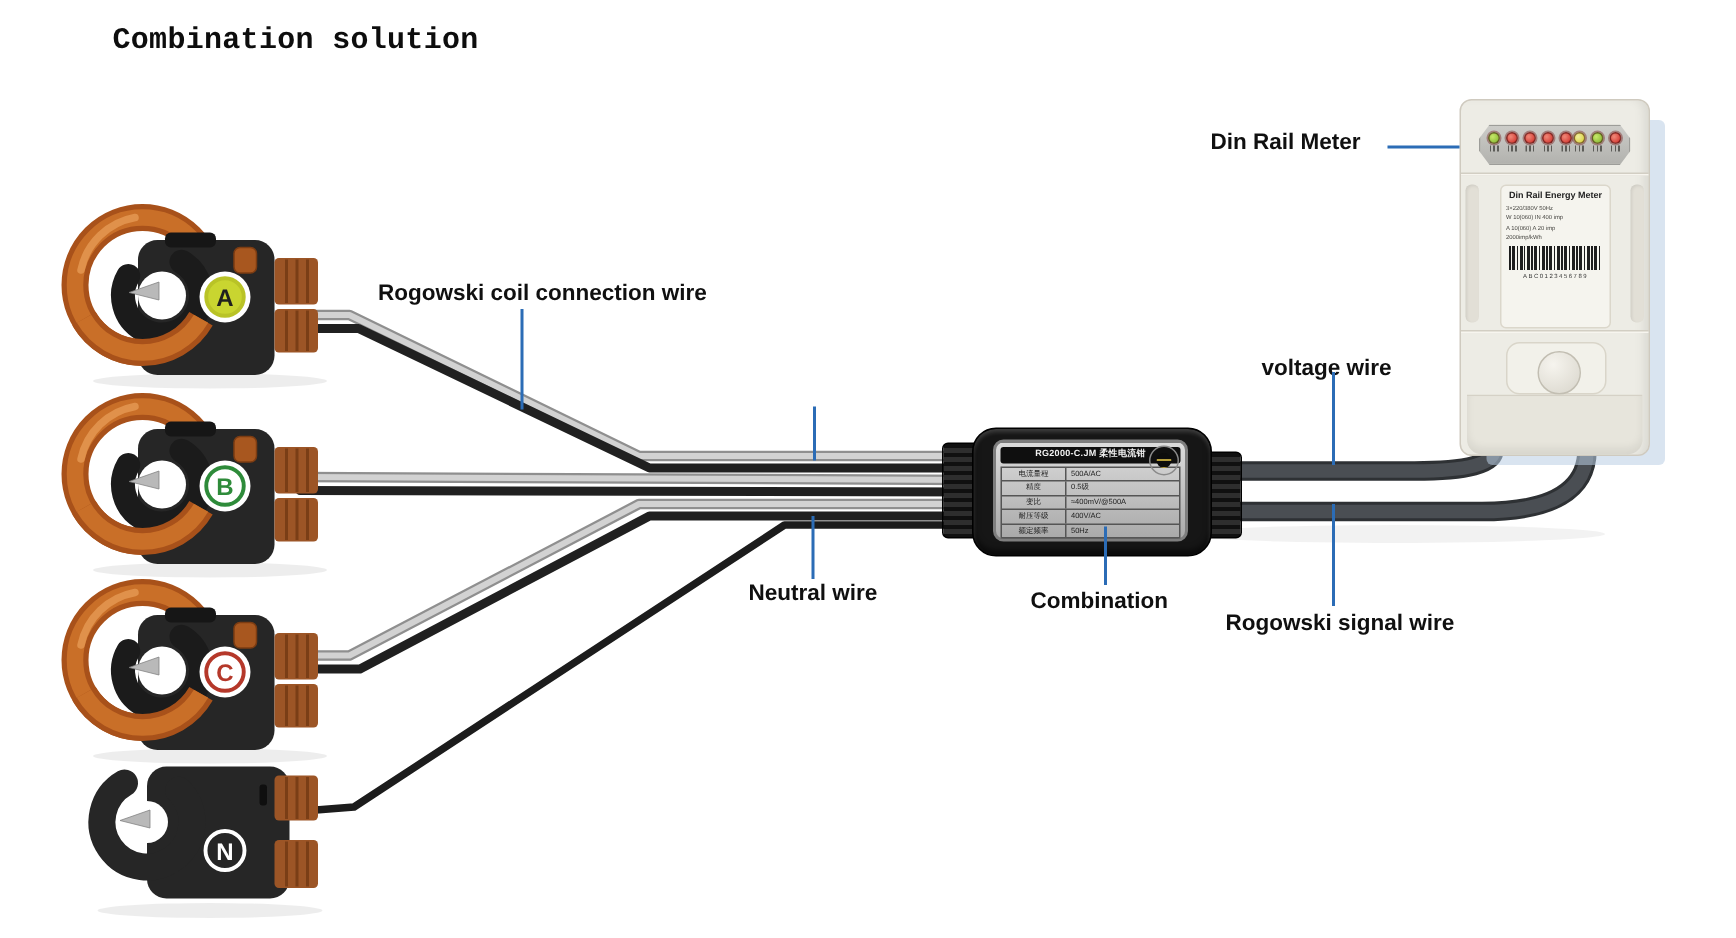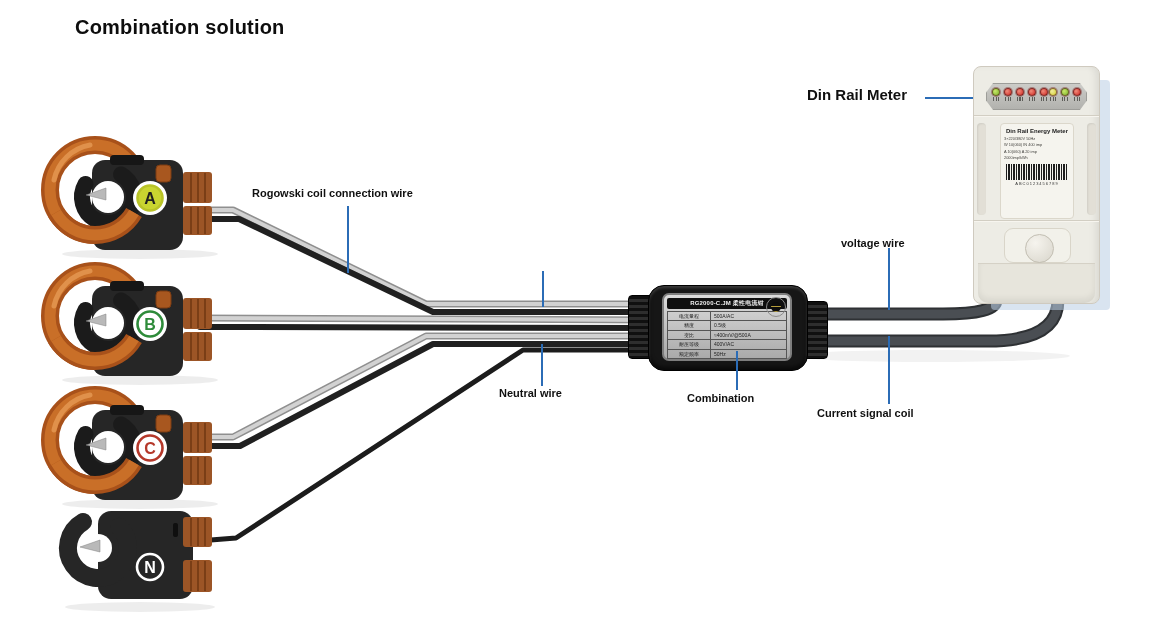--- a/index.html
+++ b/index.html
@@ -1,23 +1,23 @@
 <!DOCTYPE html>
 <html style="--accent: #2b6cb6; --coil: #c96f28; --wire-gray: #d2d2d2; --wire-black: #202020; --cable-dark: #43464a; --led-green: #7db32b; --led-red: #cf2b25; --led-yellow: #d6cf2e;"><head>
 <meta charset="utf-8">
 <style>
   html,body{margin:0;padding:0;background:#fff;}
   #canvas{position:relative;width:1157px;height:625px;background:#ffffff;overflow:hidden;
           font-family:"Liberation Sans",sans-serif;}
   .abs{position:absolute;}
 
   
-  .page-title{position:absolute;left:75px;font-size:20px;font-weight:700;color:#0d0d0d;letter-spacing:.2px;}
-  
-  .wire-label{position:absolute;font-size:11px;font-weight:700;color:#101010;white-space:nowrap;}
+  .page-title{position:absolute;left:75px;font-size:20px;font-weight:700;color:#0d0d0d;letter-spacing:.2px;font-family:Liberation Mono, monospace;}
+  
+  .wire-label{position:absolute;font-size:15px;font-weight:700;color:#101010;white-space:nowrap;}
   .big-label{font-size:15px;}
   
   .pointer-v{position:absolute;width:2px;background:var(--accent,#2b6cb6);}
   .pointer-h{position:absolute;height:2px;background:var(--accent,#2b6cb6);}
 
   
   .clamp{position:absolute;}
   .clamp .badge-outer{fill:var(--badge-outer,#ffffff);}
   .clamp .badge-inner{fill:var(--badge-fill,#fff);stroke:var(--badge-stroke,#fff);stroke-width:2.6px;}
   .clamp .badge-letter{fill:var(--letter-color,#111);font:700 16px "Liberation Sans",sans-serif;}
@@ -305,21 +305,21 @@
     <div class="groove" style="top:153px;"></div>
     <div id="btn-panel"></div>
     <div id="meter-button"></div>
     <div id="meter-bottom"></div>
   </div>
 
   <div class="wire-label" style="left:252px;top:187px;">Rogowski coil connection wire</div>
   <div class="wire-label" style="left:499px;top:387px;text-align:right;">Neutral wire</div>
   <div class="wire-label" style="left:687px;top:392px;">Combination</div>
   <div class="wire-label" style="left:841px;top:237px;text-align:center;">voltage wire</div>
-  <div class="wire-label" style="left:817px;top:407px;">Current signal coil</div>
+  <div class="wire-label" style="left:817px;top:407px;">Rogowski signal wire</div>
   <div class="wire-label big-label" style="left:771px;top:86px;margin-left:36px;">Din Rail Meter</div>
 
   <div class="pointer-v" style="left:347px;top:206px;height:67px;"></div>
   <div class="pointer-v" style="left:542px;top:271px;height:36px;"></div>
   <div class="pointer-v" style="left:541px;top:344px;height:42px;"></div>
   <div class="pointer-v" style="left:736px;top:351px;height:39px;"></div>
   <div class="pointer-v" style="left:888px;top:248px;height:62px;"></div>
   <div class="pointer-v" style="left:888px;top:336px;height:68px;"></div>
   <div class="pointer-h" style="left:925px;top:97px;width:48px;"></div>
 

